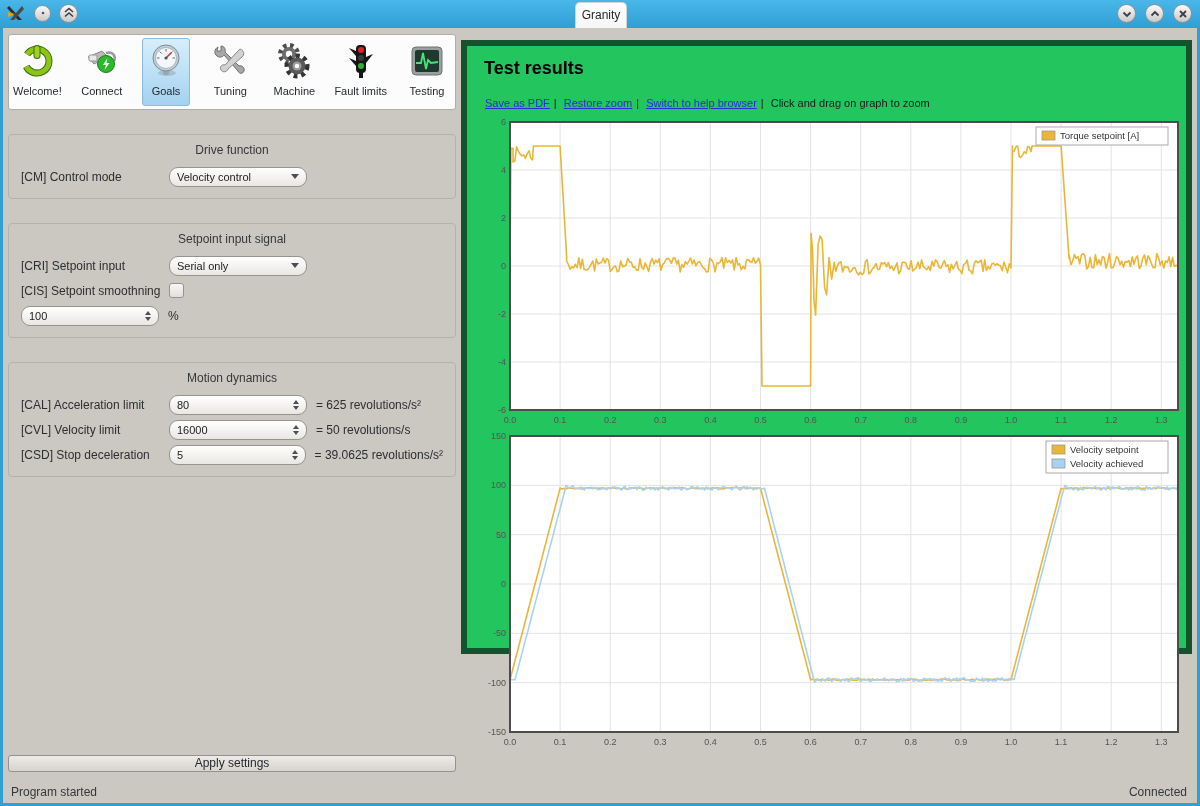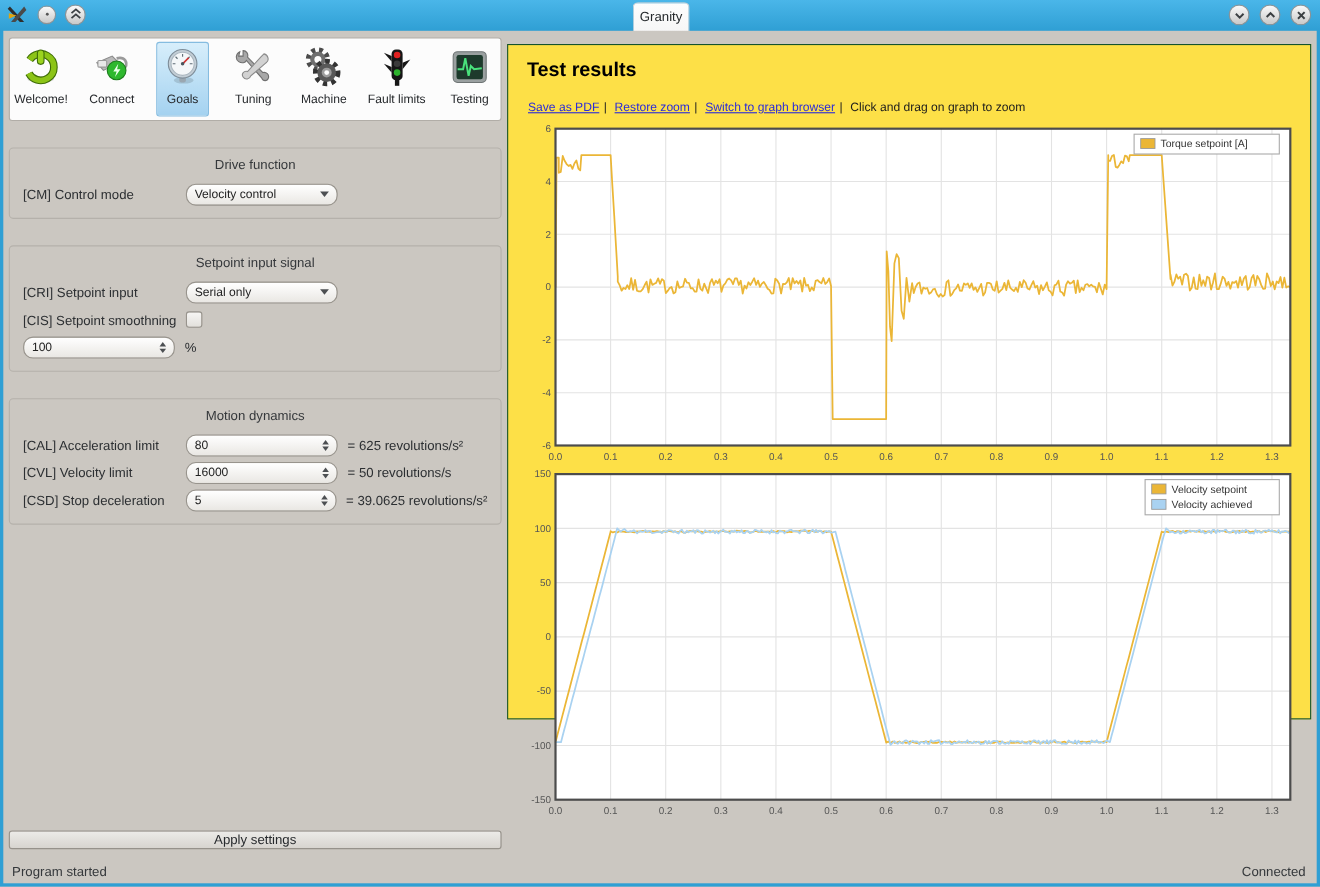--- a/index.html
+++ b/index.html
@@ -44,21 +44,21 @@
   .spin-arrows .dn { width:0;height:0;border-left:3.5px solid transparent;border-right:3.5px solid transparent;border-top:4px solid #4c4f52; }
   .checkbox { width:15px; height:15px; border:1px solid #98948d; border-radius:3px;
     background:linear-gradient(#f7f6f4,#e2e0dc); }
   .suffix { font-size:12px; color:#2c2f32; margin-left:9px; white-space:nowrap; }
   .apply-btn { position:absolute; left:5px; bottom:31px; width:448px; height:17px;
     background:linear-gradient(#ecebe8,#d7d4cf); border:1px solid #96928b; border-radius:3px;
     font-size:12px; color:#26292c; text-align:center; line-height:15px; }
 
   
   .results-panel { position:absolute; left:458px; top:12px; width:731px; height:614px;
-    background:#fde047; border:1px solid #14532d; }
+    background:#22c55e; border:6px solid #14532d; }
   .results-title { position:absolute; left:17px; top:12px; font-size:18px; font-weight:bold; color:#000; }
   .links-row { position:absolute; left:18px; top:51px; font-size:11px; color:#1c1c1c; }
   .links-row a { color:#2c2cd8; text-decoration:underline; }
   .links-row .sep { color:#1c1c1c; margin:0 4px; }
   .chart-wrap { position:absolute; left:13px; }
   svg text { font-family:"Liberation Sans",sans-serif; }
 
   
   .statusbar { position:absolute; left:0; right:0; bottom:0; height:22px; font-size:12px; color:#35383b; }
   .statusbar .s-left { position:absolute; left:8px; bottom:4px; }
@@ -289,21 +289,21 @@
     </div>
   </div>
 
   <button class="apply-btn">Apply settings</button>
 
   <div class="results-panel">
     <div class="results-title">Test results</div>
     <div class="links-row">
       <a href="#">Save as PDF</a><span class="sep">|</span>
       <a href="#">Restore zoom</a><span class="sep">|</span>
-      <a href="#">Switch to graph browser</a><span class="sep">|</span>
+      <a href="#">Switch to help browser</a><span class="sep">|</span>
       <span>Click and drag on graph to zoom</span>
     </div>
     <div class="chart-wrap" style="top:70px">
       <svg id="chart1" width="712" height="312">
           <rect x="30" y="6" width="668" height="288" fill="#ffffff"></rect>
           <line x1="80.10125253131329" y1="6" x2="80.10125253131329" y2="294" stroke="#e3e3e3" stroke-width="1"></line>
           <line x1="130.20250506262659" y1="6" x2="130.20250506262659" y2="294" stroke="#e3e3e3" stroke-width="1"></line>
           <line x1="180.30375759393985" y1="6" x2="180.30375759393985" y2="294" stroke="#e3e3e3" stroke-width="1"></line>
           <line x1="230.40501012525314" y1="6" x2="230.40501012525314" y2="294" stroke="#e3e3e3" stroke-width="1"></line>
           <line x1="280.50626265656643" y1="6" x2="280.50626265656643" y2="294" stroke="#e3e3e3" stroke-width="1"></line>

